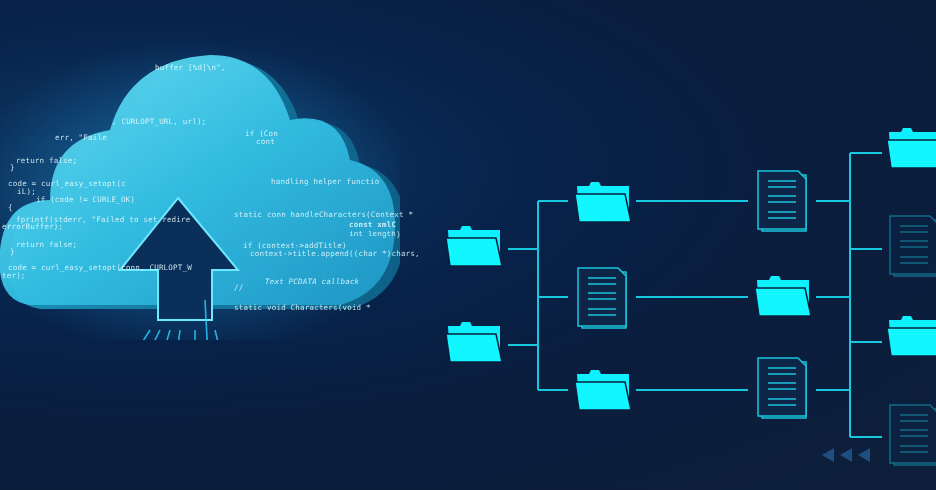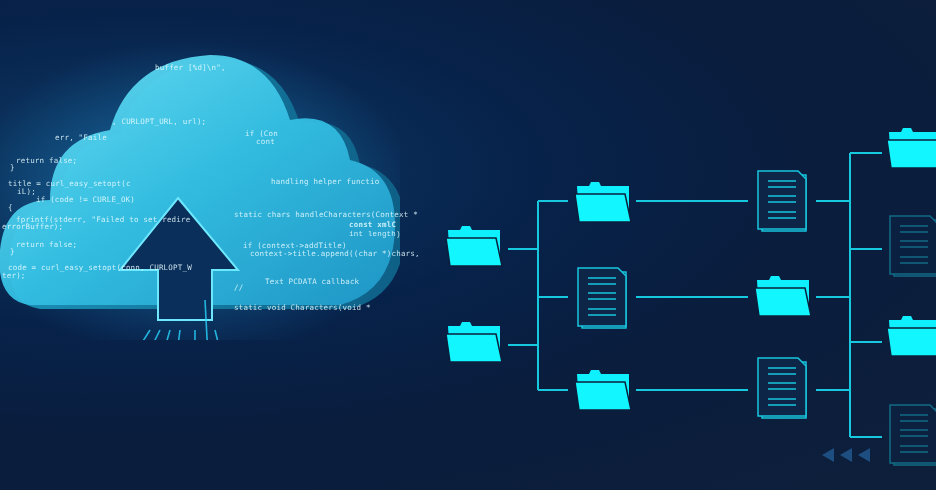--- a/index.html
+++ b/index.html
@@ -55,36 +55,36 @@
 
   <div class="code-layer" id="codeLayer">
       <span class="code-line" style="left: 155px; top: 23px;">buffer [%d]\n",</span>
       <span class="code-line" style="left: 112px; top: 77px;">, CURLOPT_URL, url);</span>
       <span class="code-line" style="left: 245px; top: 89px;">if (Con</span>
       <span class="code-line" style="left: 256px; top: 97px;">cont</span>
       <span class="code-line" style="left: 55px; top: 93px;">err, "Faile</span>
       <span class="code-line" style="left: 16px; top: 116px;">return false;</span>
       <span class="code-line" style="left: 10px; top: 123px;">}</span>
       <span class="code-line" style="left: 271px; top: 137px;">handling helper functio</span>
-      <span class="code-line" style="left: 8px; top: 139px;">title = curl_easy_setopt(c</span>
+      <span class="code-line" style="left: 8px; top: 139px;">code = curl_easy_setopt(c</span>
       <span class="code-line" style="left: 2px; top: 147px; margin-left: 15px;">iL);</span>
       <span class="code-line" style="left: 8px; top: 155px; margin-left: 28px;">if (code != CURLE_OK)</span>
       <span class="code-line" style="left: 8px; top: 163px;">{</span>
-      <span class="code-line" style="left: 234px; top: 170px;">static chars handleCharacters(Context *</span>
+      <span class="code-line" style="left: 234px; top: 170px;">static conn handleCharacters(Context *</span>
       <span class="code-line" style="left: 16px; top: 175px;">fprintf(stderr, "Failed to set redire</span>
       <span class="code-line" style="left: 349px; top: 180px; font-weight: bold;">const xmlC</span>
       <span class="code-line" style="left: 2px; top: 182px; text-align: center;">errorBuffer);</span>
       <span class="code-line" style="left: 349px; top: 190px; font-family: Liberation Mono, monospace;">int length)</span>
       <span class="code-line" style="left: 243px; top: 201px;">if (context-&gt;addTitle)</span>
       <span class="code-line" style="left: 16px; top: 200px;">return false;</span>
       <span class="code-line" style="left: 10px; top: 207px;">}</span>
       <span class="code-line" style="left: 250px; top: 209px; text-align: right;">context-&gt;title.append((char *)chars,</span>
       <span class="code-line" style="left: 8px; top: 223px;">code = curl_easy_setopt(conn, CURLOPT_W</span>
       <span class="code-line" style="left: 2px; top: 231px;">ter);</span>
-      <span class="code-line" style="left: 265px; top: 237px;">Text PCDATA callback</span>
+      <span class="code-line" style="left: 265px; top: 237px; font-style: italic;">Text PCDATA callback</span>
       <span class="code-line" style="left: 234px; top: 243px;">//</span>
       <span class="code-line" style="left: 234px; top: 263px;">static void Characters(void *</span>
     </div>
 
   <svg class="tree" viewBox="0 0 936 490" width="936" height="490">
     <defs>
       <g id="folder">
         <path d="M2 6 L14 6 L16 2 L24 2 L26 6 L54 6 L54 40 L4 40 Z" fill="#0ff0ff"></path>
         <path d="M0 14 L50 14 L56 42 L4 42 Z" fill="#12f6ff" stroke="#0b1f3c" stroke-width="1.5"></path>
       </g>

